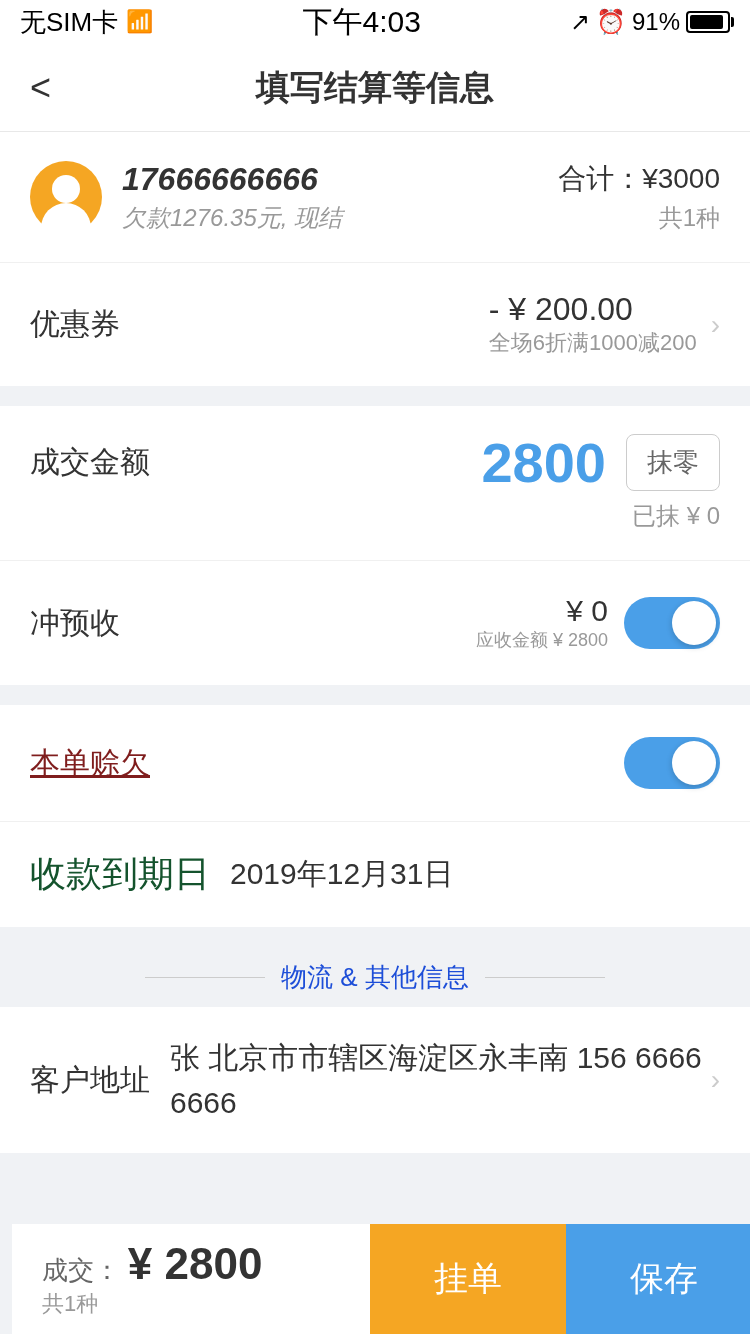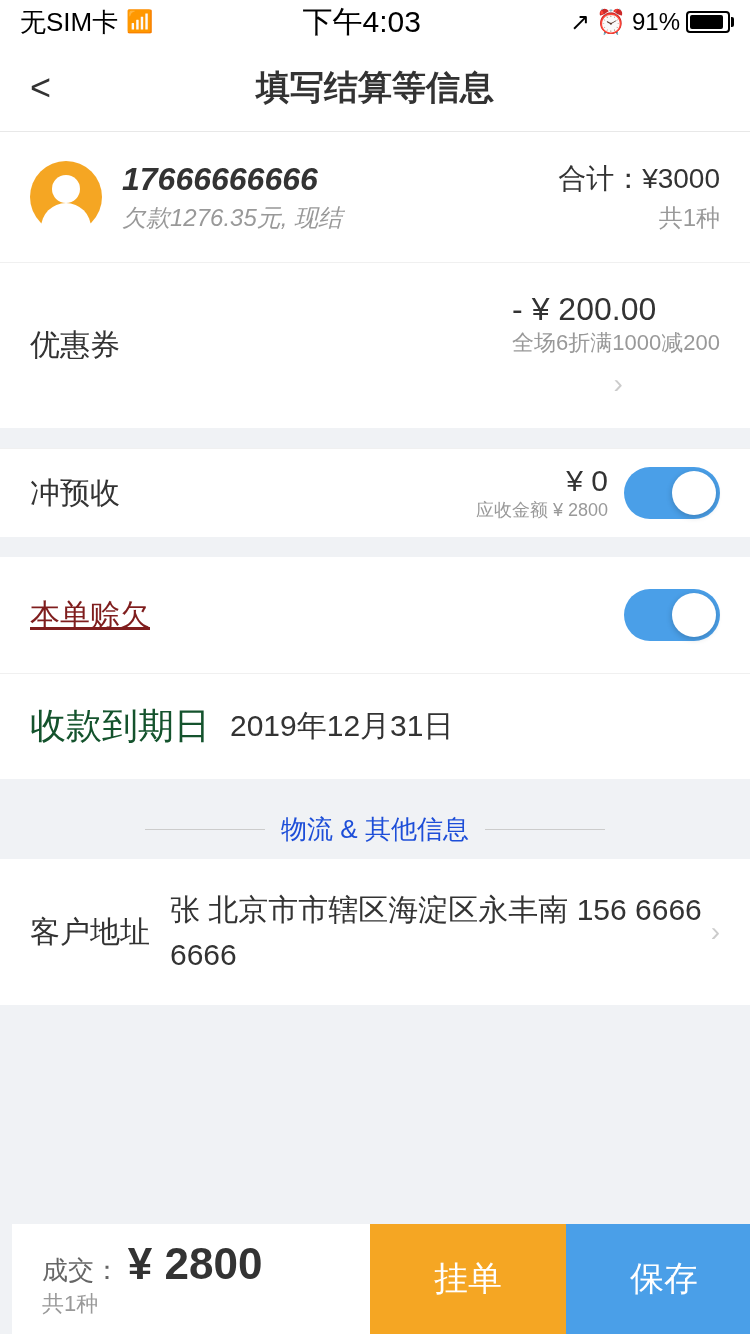--- a/index.html
+++ b/index.html
@@ -173,21 +173,20 @@
       border-top: 1px solid #f0f0f0;
     }
     .coupon-label {
       font-size: 30px;
       color: #333;
     }
     .coupon-right {
       display: flex;
       align-items: center;
       gap: 10px;
-      flex-direction: column;
     }
     .coupon-discount {
       font-size: 32px;
       color: #333;
       font-weight: 500;
     }
     .coupon-desc {
       font-size: 22px;
       color: #999;
       text-align: right;
@@ -235,21 +234,21 @@
     }
     .deal-sub {
       font-size: 24px;
       color: #999;
       text-align: right;
     }
 
     
     .prepay-row {
       background: #fff;
-      padding: 15px 30px;
+      padding: 33px 30px;
       display: flex;
       align-items: center;
       justify-content: space-between;
       border-top: 1px solid #f0f0f0;
     }
     .prepay-label {
       font-size: 30px;
       color: #333;
     }
     .prepay-right {
@@ -465,20 +464,32 @@
       <div>
         <div class="coupon-discount">- ¥ 200.00</div>
         <div class="coupon-desc">全场6折满1000减200</div>
       </div>
       <span class="chevron-right">›</span>
     </div>
   </div>
 
   <div class="section-gap"></div>
 
+  <div class="deal-section section-white">
+    <div class="deal-row">
+      <span class="deal-label">成交金额</span>
+      <div class="deal-right">
+        <span class="deal-amount">2800</span>
+        <button class="deal-eraze-btn">抹零</button>
+      </div>
+    </div>
+    <div style="text-align:right;">
+      <span class="deal-sub">已抹  ¥ 0</span>
+    </div>
+  </div>
 
   <div class="prepay-row section-white">
     <span class="prepay-label">冲预收</span>
     <div class="prepay-right">
       <div class="prepay-info">
         <div class="prepay-amount">¥ 0</div>
         <div class="prepay-sub">应收金额 ¥ 2800</div>
       </div>
       <div class="toggle">
         <div class="toggle-knob"></div>

